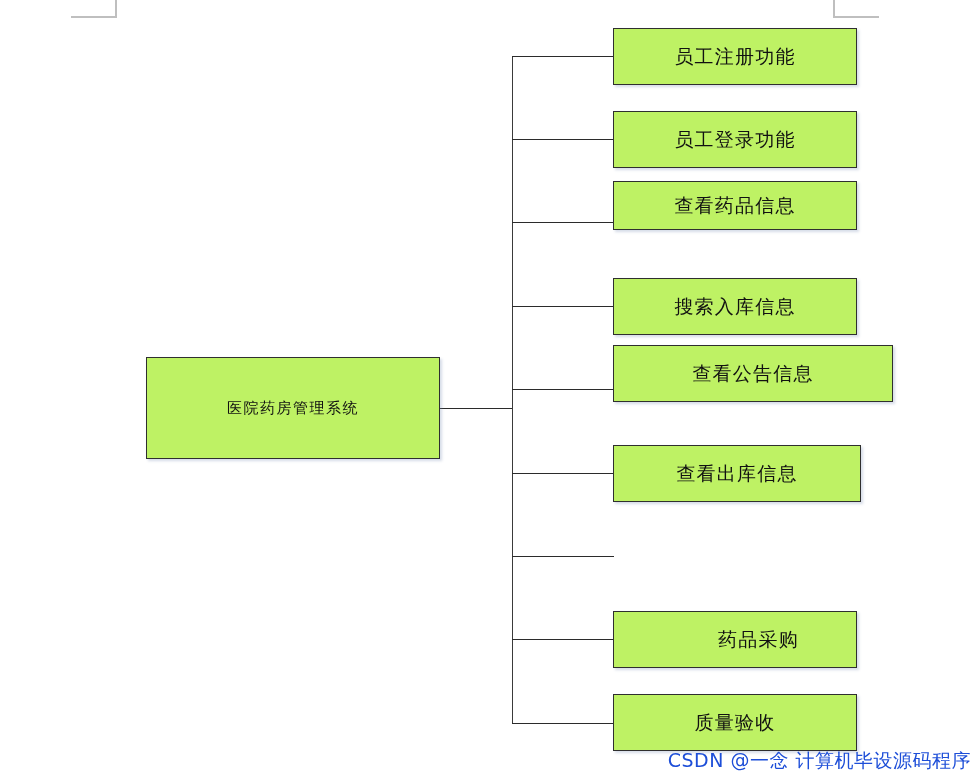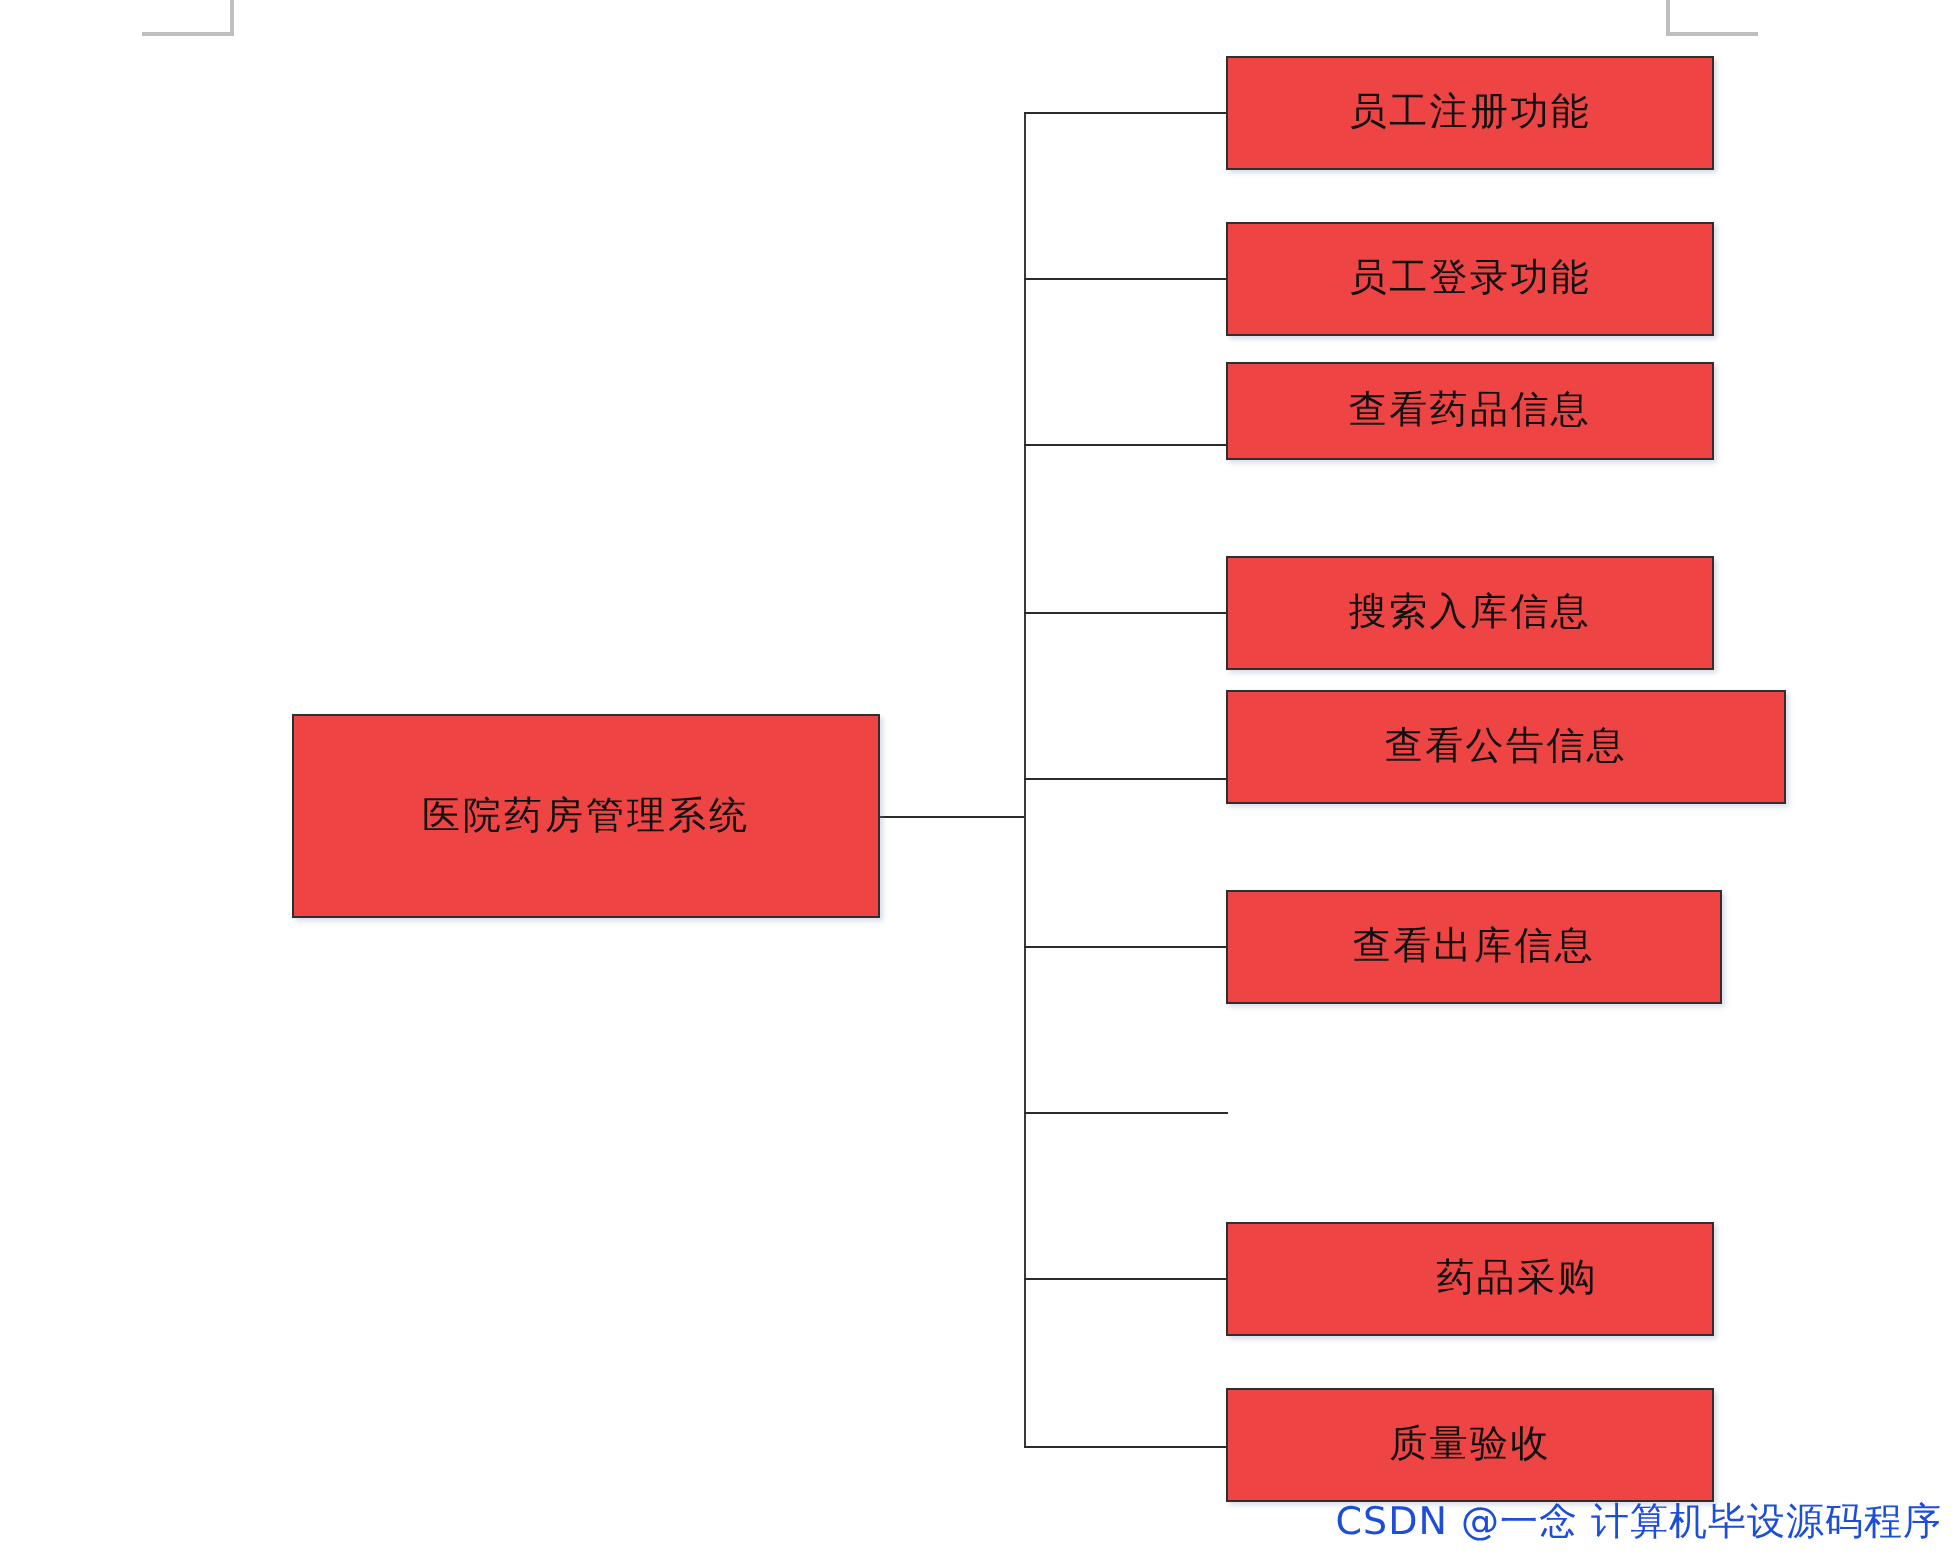--- a/index.html
+++ b/index.html
@@ -51,36 +51,36 @@
   .line-v {
     position: absolute;
     width: 0;
     border-left: 1.6px solid #3a3a3a;
   }
 
   
   .node {
     position: absolute;
     box-sizing: border-box;
-    background: #ef4444;
+    background: #bef264;
     border: 1.6px solid #2f2f2f;
     box-shadow: 1.5px 1.5px 2.5px rgba(120, 140, 180, 0.30);
     display: flex;
     align-items: center;
     justify-content: center;
   }
   .node-label {
     color: #111111;
     font-size: 19px;
     letter-spacing: 1.2px;
     line-height: 1.2;
     white-space: nowrap;
   }
   #root-node .node-label {
-    font-size: 19px;
+    font-size: 15px;
     letter-spacing: 1.5px;
     text-align: right;
   }
 
   
   #watermark {
     position: absolute;
     right: 8px;
     bottom: 4px;
     color: #1d4ed8;

